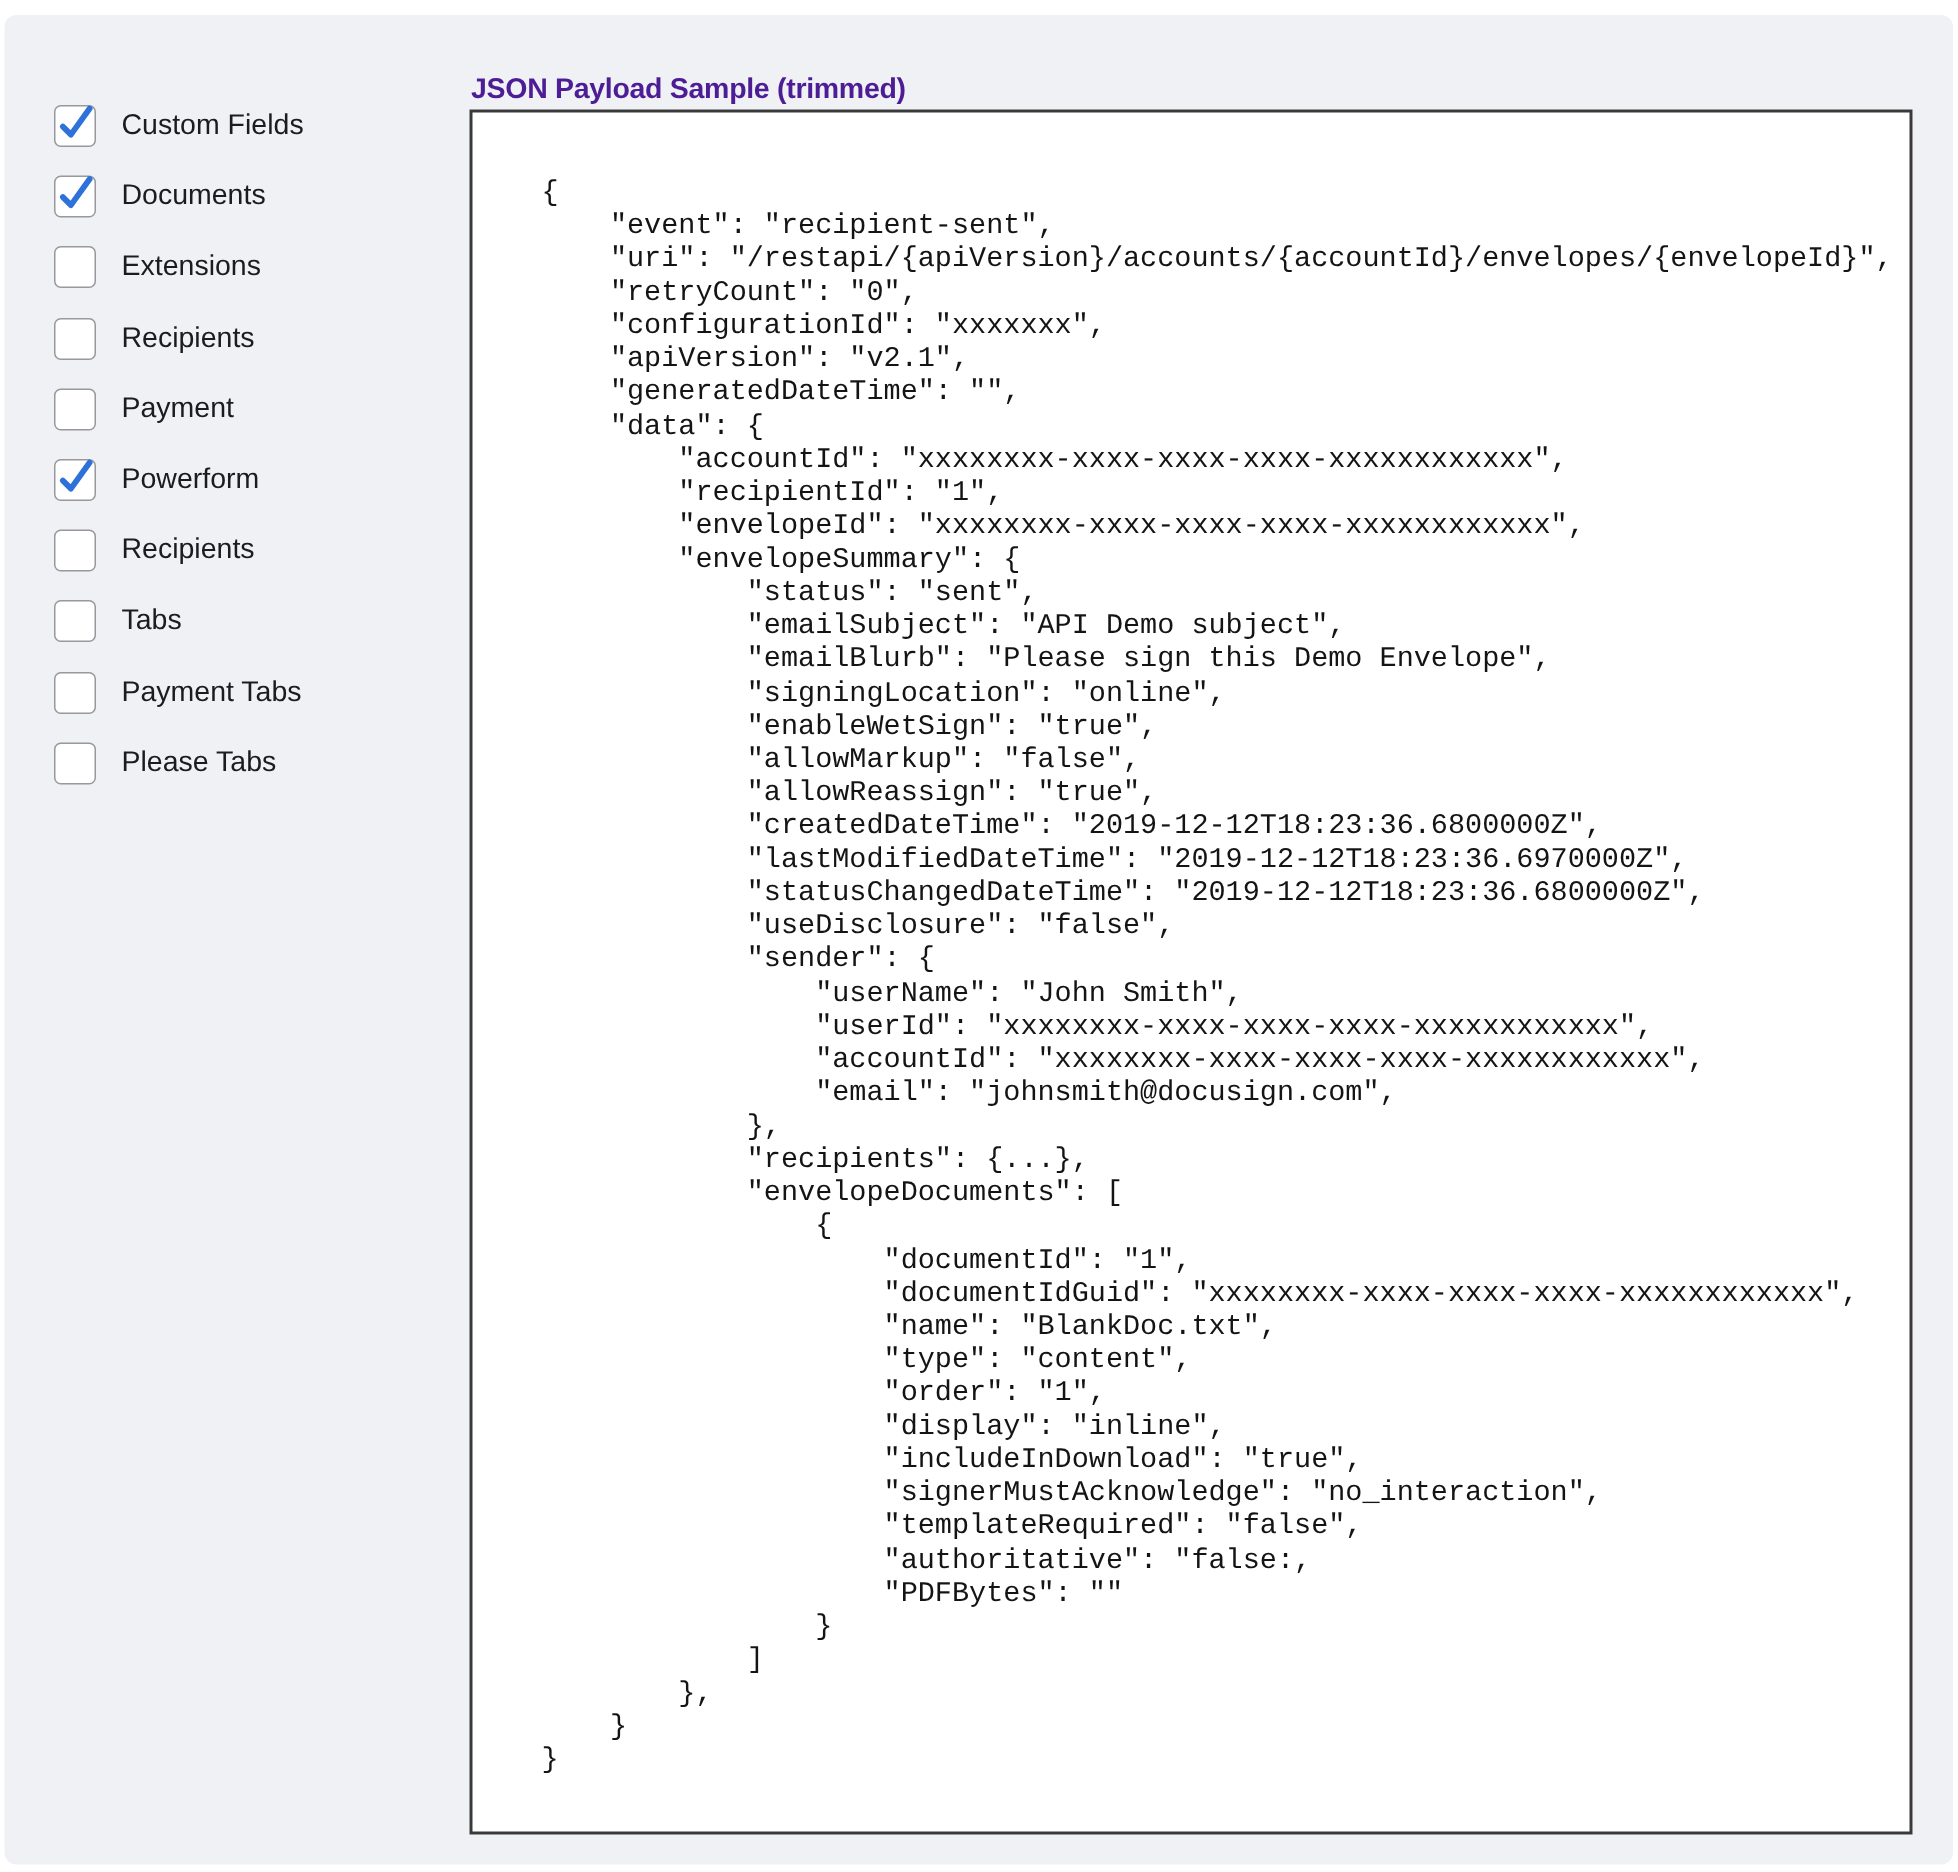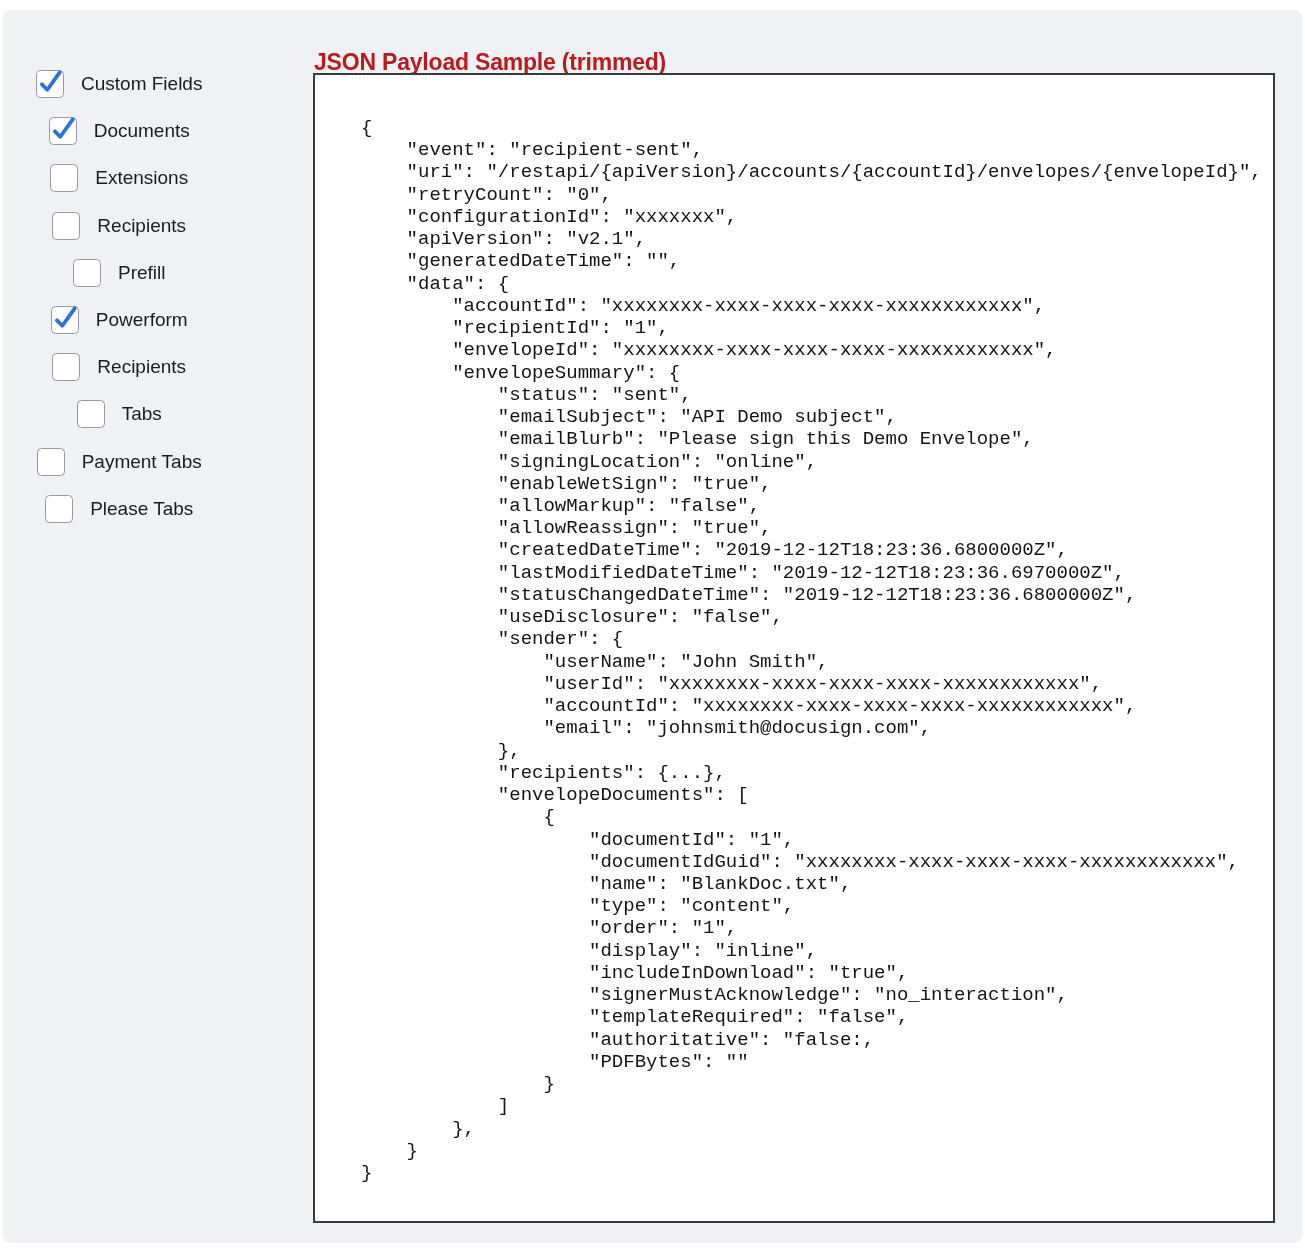--- a/index.html
+++ b/index.html
@@ -18,21 +18,20 @@
     border-radius: 8px;
   }
   
   .sidebar {
     position: absolute;
     left: 33px;
     top: 60px;
     display: flex;
     flex-direction: column;
     gap: 19.2px;
-    align-items: center;
   }
   .row {
     display: flex;
     align-items: center;
     gap: 17px;
     height: 28px;
     cursor: default;
   }
   .cbox {
     position: relative;
@@ -64,23 +63,23 @@
   .clabel {
     font-size: 19px;
     color: #1c1c1e;
     white-space: nowrap;
   }
   
   .code-title {
     position: absolute;
     left: 311px;
     top: 39px;
-    font-size: 23px;
+    font-size: 19px;
     font-weight: bold;
-    color: #b91c1c;
+    color: #4c1d95;
     letter-spacing: -0.2px;
     white-space: nowrap;
   }
   .code-box {
     position: absolute;
     left: 310px;
     top: 63px;
     width: 962px;
     height: 1150px;
     box-sizing: border-box;
@@ -135,21 +134,21 @@
           <span class="cbox">
             
           </span>
           <span class="clabel">Recipients</span>
         </div>
 
         <div class="row">
           <span class="cbox">
             
           </span>
-          <span class="clabel">Prefill</span>
+          <span class="clabel">Payment</span>
         </div>
 
         <div class="row checked">
           <span class="cbox">
             <svg class="check" viewBox="0 0 28 28" aria-hidden="true">
               <polyline points="5.5,15 11.5,21 25.5,1.5"></polyline>
             </svg>
           </span>
           <span class="clabel">Powerform</span>
         </div>

